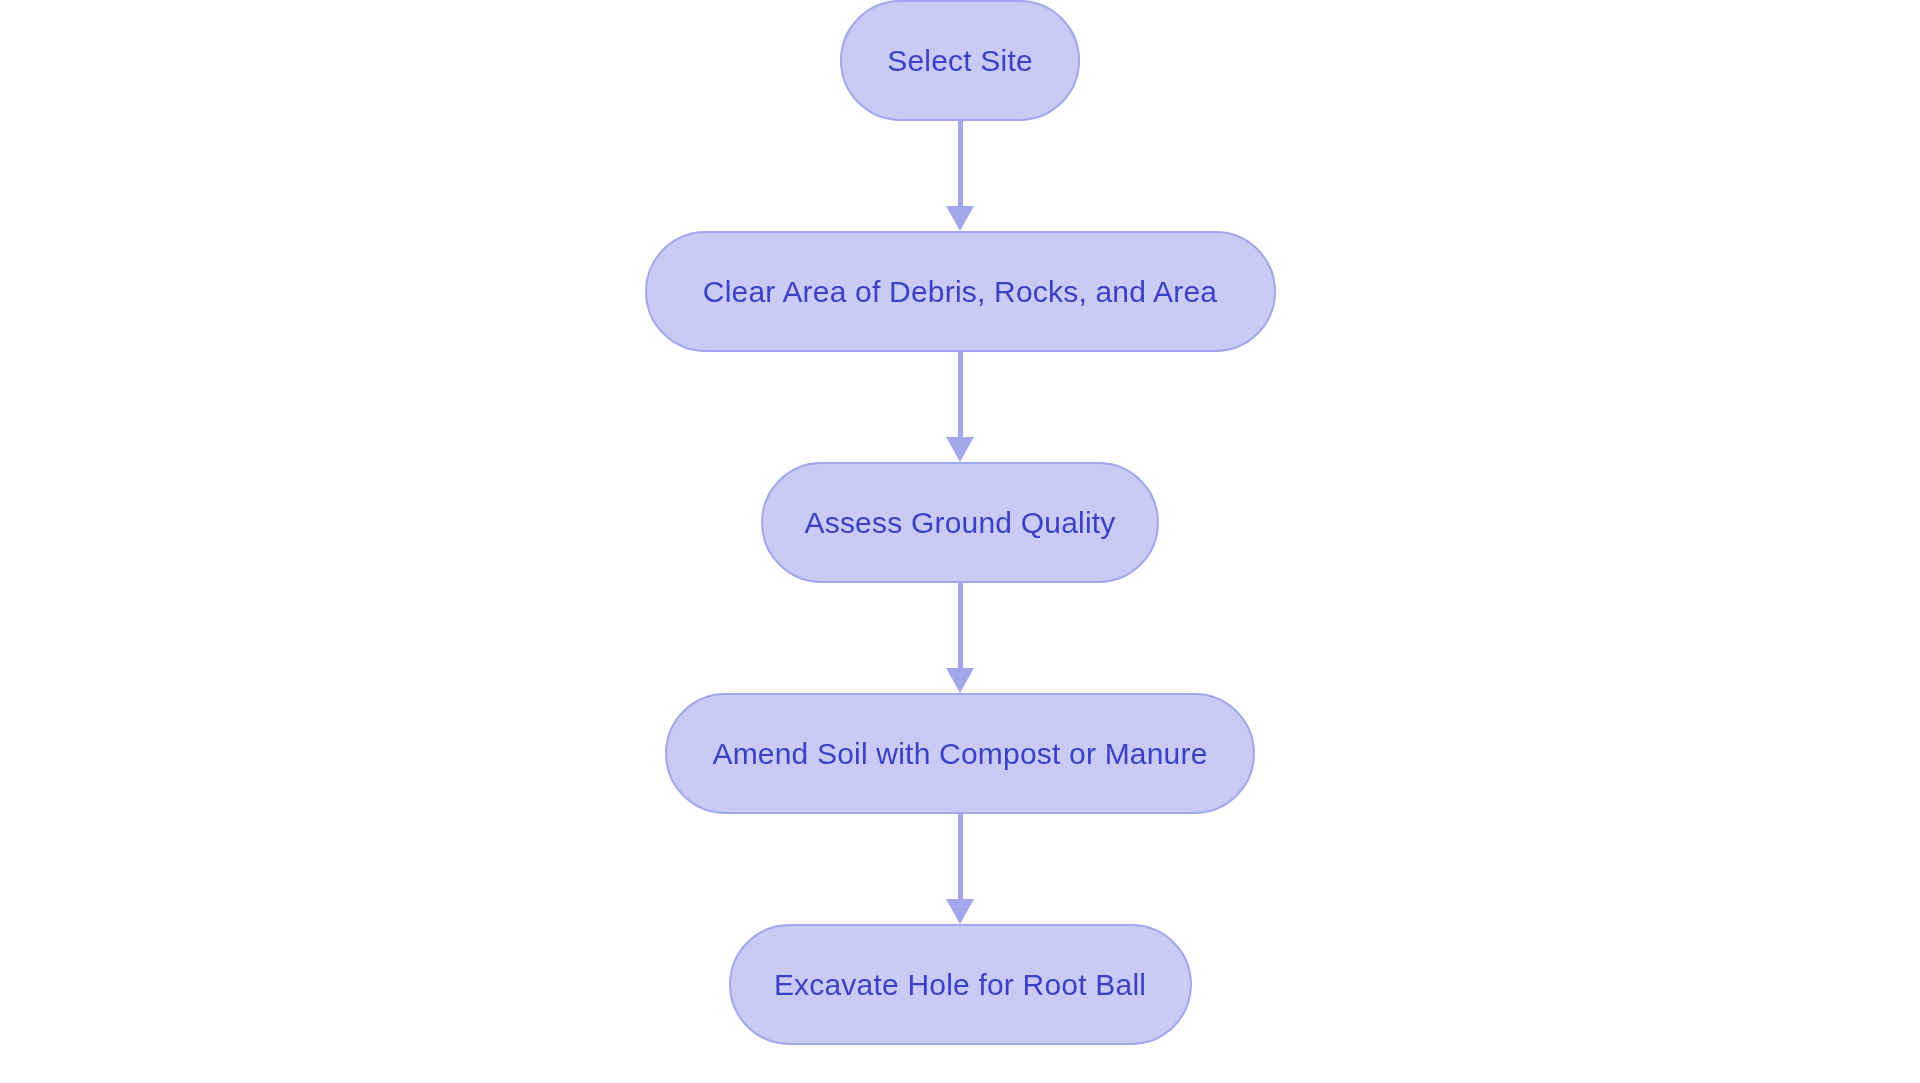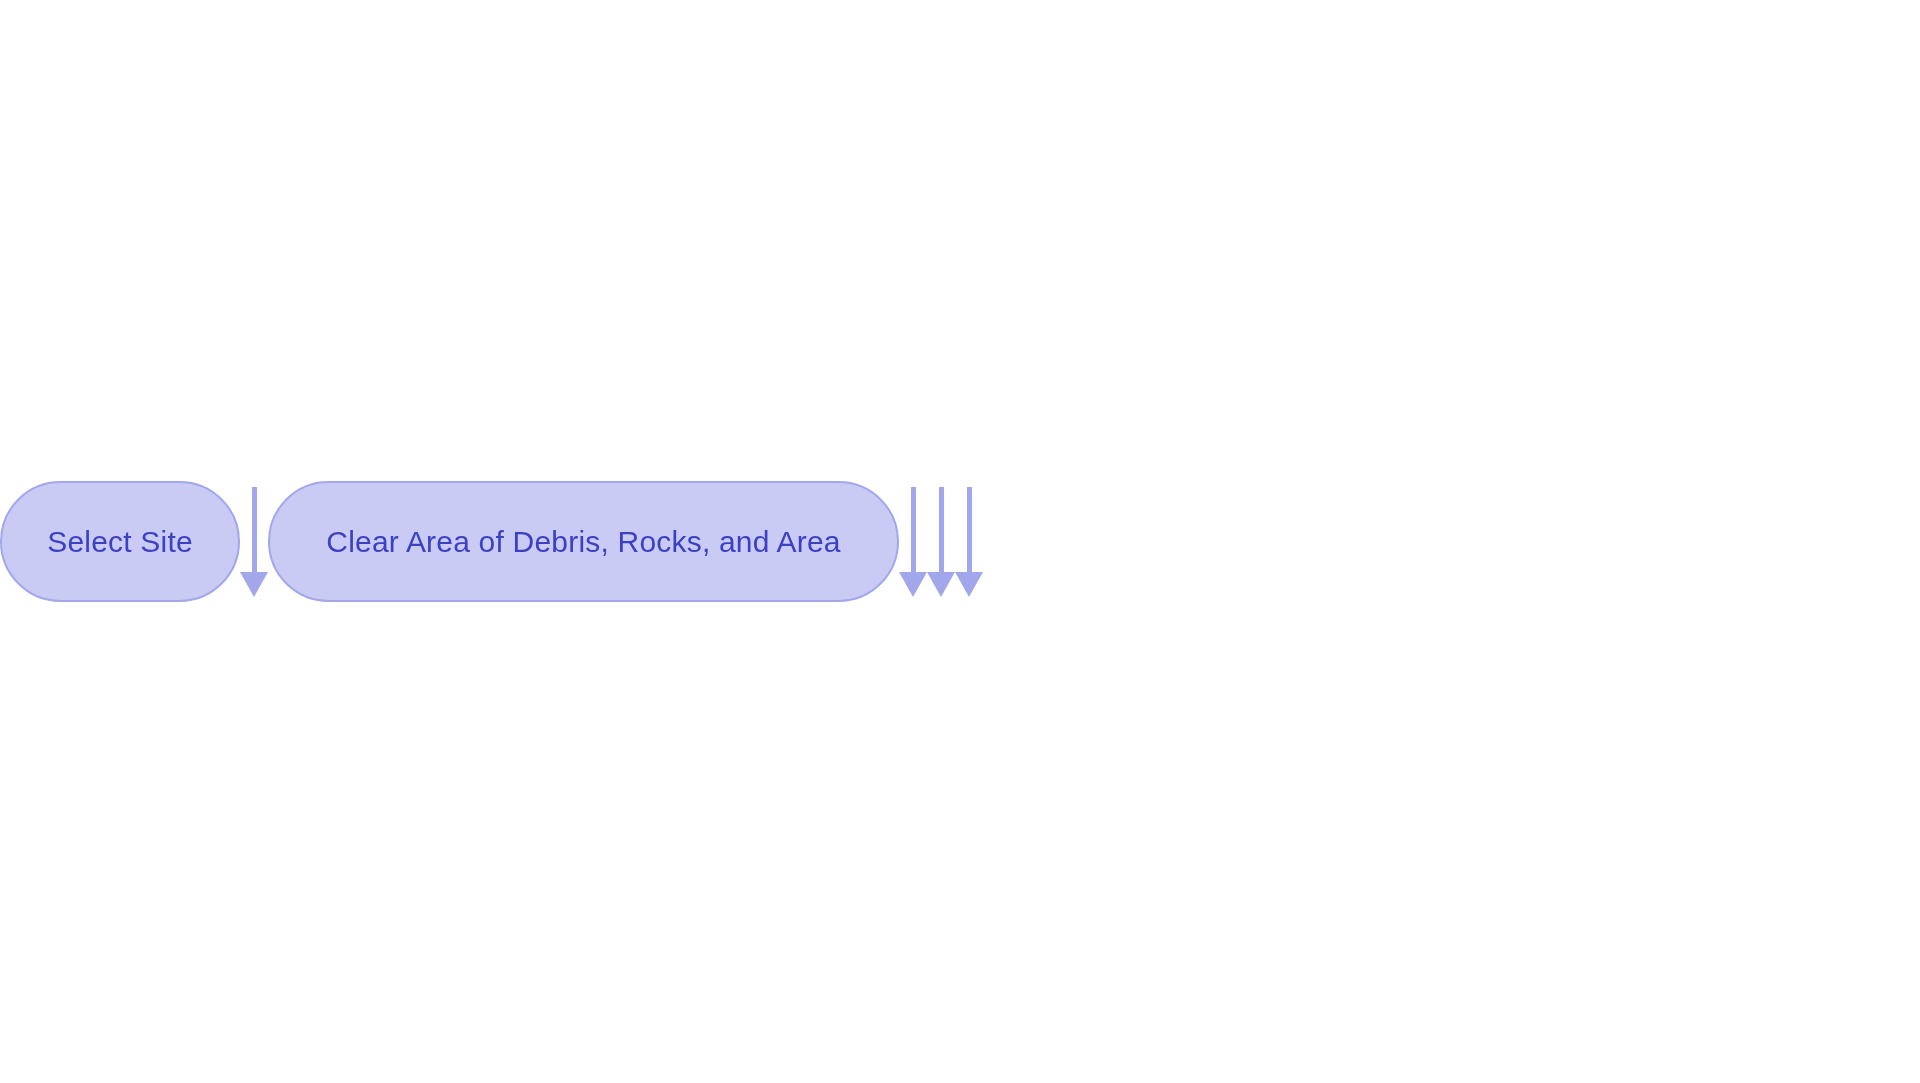--- a/index.html
+++ b/index.html
@@ -14,21 +14,21 @@
     width: 1920px;
     height: 1083px;
     background: var(--background);
     overflow: hidden;
     font-family: "Liberation Sans", sans-serif;
   }
   .canvas {
     width: 100%;
     height: 100%;
     display: flex;
-    flex-direction: row;
+    flex-direction: column;
     align-items: center;
   }
   .flow-node {
     height: 121px;
     border-radius: 61px;
     background: var(--node-fill);
     border: 2px solid var(--node-border);
     color: var(--node-text);
     font-size: 30px;
     letter-spacing: 0.2px;
@@ -79,26 +79,35 @@
 
   <div class="flow-node w2">
     <span>Clear Area of Debris, Rocks, and Area</span>
   </div>
 
   <div class="arrow">
     <div class="arrow-line"></div>
     <div class="arrow-head"></div>
   </div>
 
+  <div class="flow-node w3">
+    <span>Assess Ground Quality</span>
+  </div>
 
   <div class="arrow">
     <div class="arrow-line"></div>
     <div class="arrow-head"></div>
   </div>
 
+  <div class="flow-node w4">
+    <span>Amend Soil with Compost or Manure</span>
+  </div>
 
   <div class="arrow">
     <div class="arrow-line"></div>
     <div class="arrow-head"></div>
   </div>
 
+  <div class="flow-node w5">
+    <span>Excavate Hole for Root Ball</span>
+  </div>
 
 </div>
 
 </body></html>

